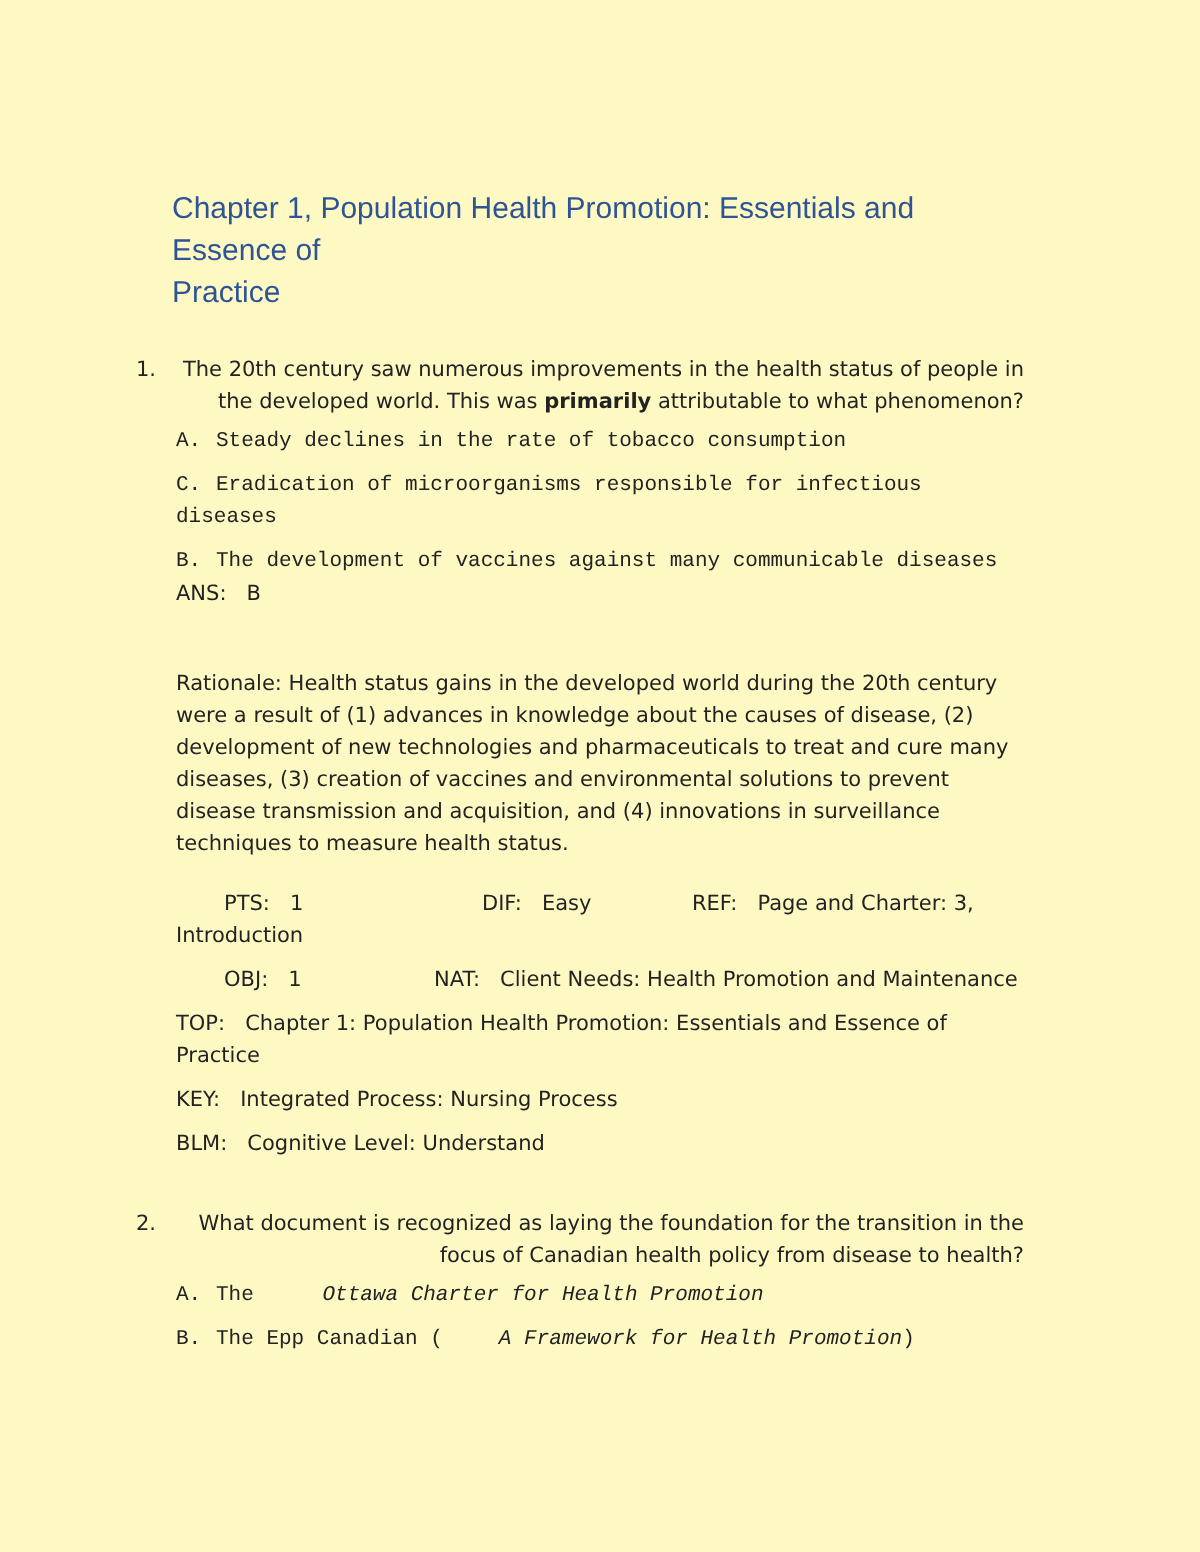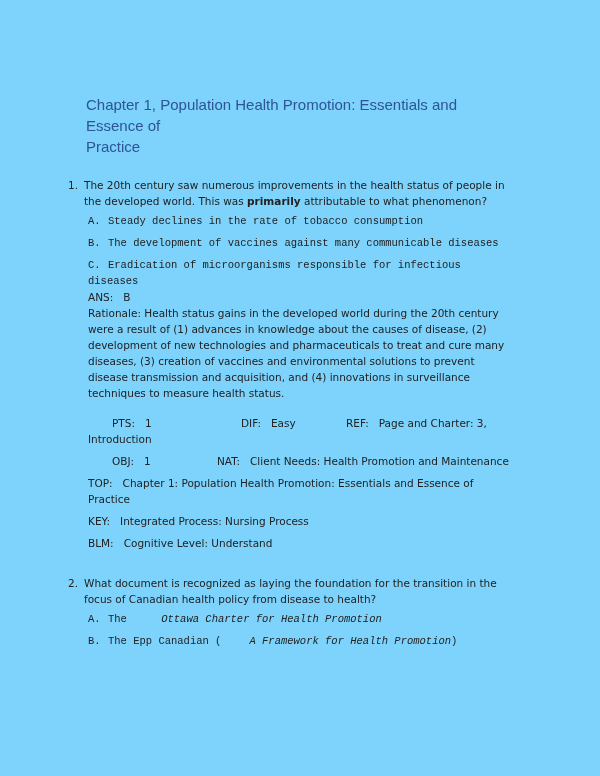--- a/index.html
+++ b/index.html
@@ -1,20 +1,20 @@
 <!DOCTYPE html>
 <html><head>
 <meta charset="utf-8">
 <style>
   html, body { margin: 0; padding: 0; background: #ffffff; }
   .page {
     position: relative;
     width: 600px;
     height: 776px;
-    background: #7dd3fc;
+    background: #fef9c3;
     overflow: hidden;
     font-family: "DejaVu Sans", sans-serif;
     font-size: 10.5px;
     line-height: 16px;
     color: #222222;
   }
   .doc {
     padding-top: 94px;
     padding-left: 68px;
     width: 444px;
@@ -23,27 +23,27 @@
     margin-left: 18px;
     font-family: "Liberation Sans", sans-serif;
     font-size: 15px;
     line-height: 21px;
     color: #2e5496;
   }
   .question { display: flex; }
   .q1 { margin-top: 20px; }
   .q2 { margin-top: 24px; }
   .qnum { width: 16px; flex: none; }
-  .qtext { flex: 1; }
+  .qtext { flex: 1; text-align: right; }
   .qbody {  }
   .option { margin-top: 6px; padding-left: 20px; font-family: Liberation Mono, monospace; }
   .option.first { margin-top: 4px; }
   .opt-letter { display: inline-block; width: 20px; }
   .ans-row { padding-left: 20px; }
-  .rationale { padding-left: 20px; }
+  .rationale { margin-top: 29px; padding-left: 20px; }
   .meta { margin-top: 14px; }
   .meta-row { padding-left: 20px; margin-top: 6px; }
   .meta-row.first { margin-top: 0; }
   .pair { display: inline-block; width: 105px; vertical-align: top; margin-left: 24px; }
   .mval { margin-left: 10px; }
   .bold { font-weight: bold; }
   .ital { font-style: italic; margin-left: 28px; }
 </style>
 </head>
 <body>
@@ -56,22 +56,22 @@
       <div>Practice</div>
     </div>
 
     <div class="question q1">
       <div class="qnum">1.</div>
       <div class="qtext"><span>The 20th century saw numerous improvements in the health status of people in the developed world. This was </span><span class="bold">primarily</span><span> attributable to what phenomenon?</span></div>
     </div>
 
     <div class="qbody">
       <div class="option first"><span class="opt-letter">A.</span><span>Steady declines in the rate of tobacco consumption</span></div>
+      <div class="option"><span class="opt-letter">C.</span><span>Eradication of microorganisms responsible for infectious diseases</span></div>
       <div class="option"><span class="opt-letter">B.</span><span>The development of vaccines against many communicable diseases</span></div>
-      <div class="option"><span class="opt-letter">C.</span><span>Eradication of microorganisms responsible for infectious diseases</span></div>
 
       <div class="ans-row"><span>ANS:</span><span class="mval">B</span></div>
 
       <div class="rationale">Rationale: Health status gains in the developed world during the 20th century were a result of (1) advances in knowledge about the causes of disease, (2) development of new technologies and pharmaceuticals to treat and cure many diseases, (3) creation of vaccines and environmental solutions to prevent disease transmission and acquisition, and (4) innovations in surveillance techniques to measure health status.</div>
 
       <div class="meta">
         <div class="meta-row first"><span class="pair"><span>PTS:</span><span class="mval">1</span></span><span class="pair"><span>DIF:</span><span class="mval">Easy</span></span><span>REF:</span><span class="mval">Page and Charter: 3, Introduction</span></div>
         <div class="meta-row"><span class="pair"><span>OBJ:</span><span class="mval">1</span></span><span>NAT:</span><span class="mval">Client Needs: Health Promotion and Maintenance</span></div>
         <div class="meta-row"><span>TOP:</span><span class="mval">Chapter 1: Population Health Promotion: Essentials and Essence of Practice</span></div>
         <div class="meta-row"><span>KEY:</span><span class="mval">Integrated Process: Nursing Process</span></div>

